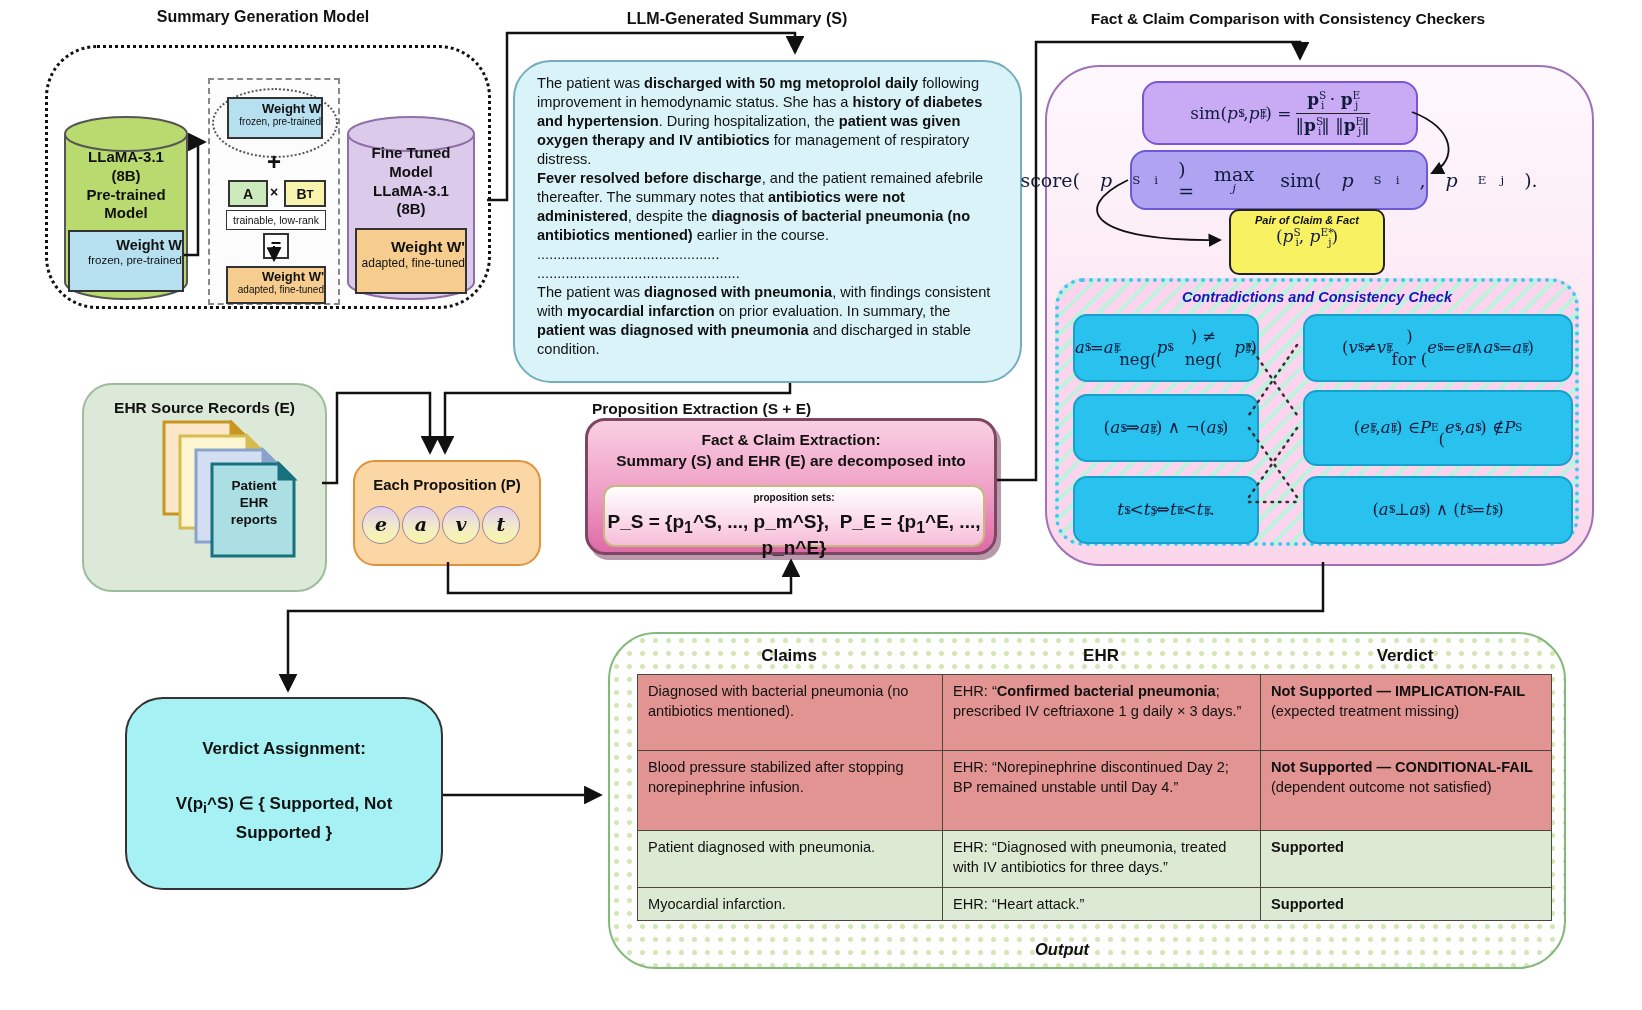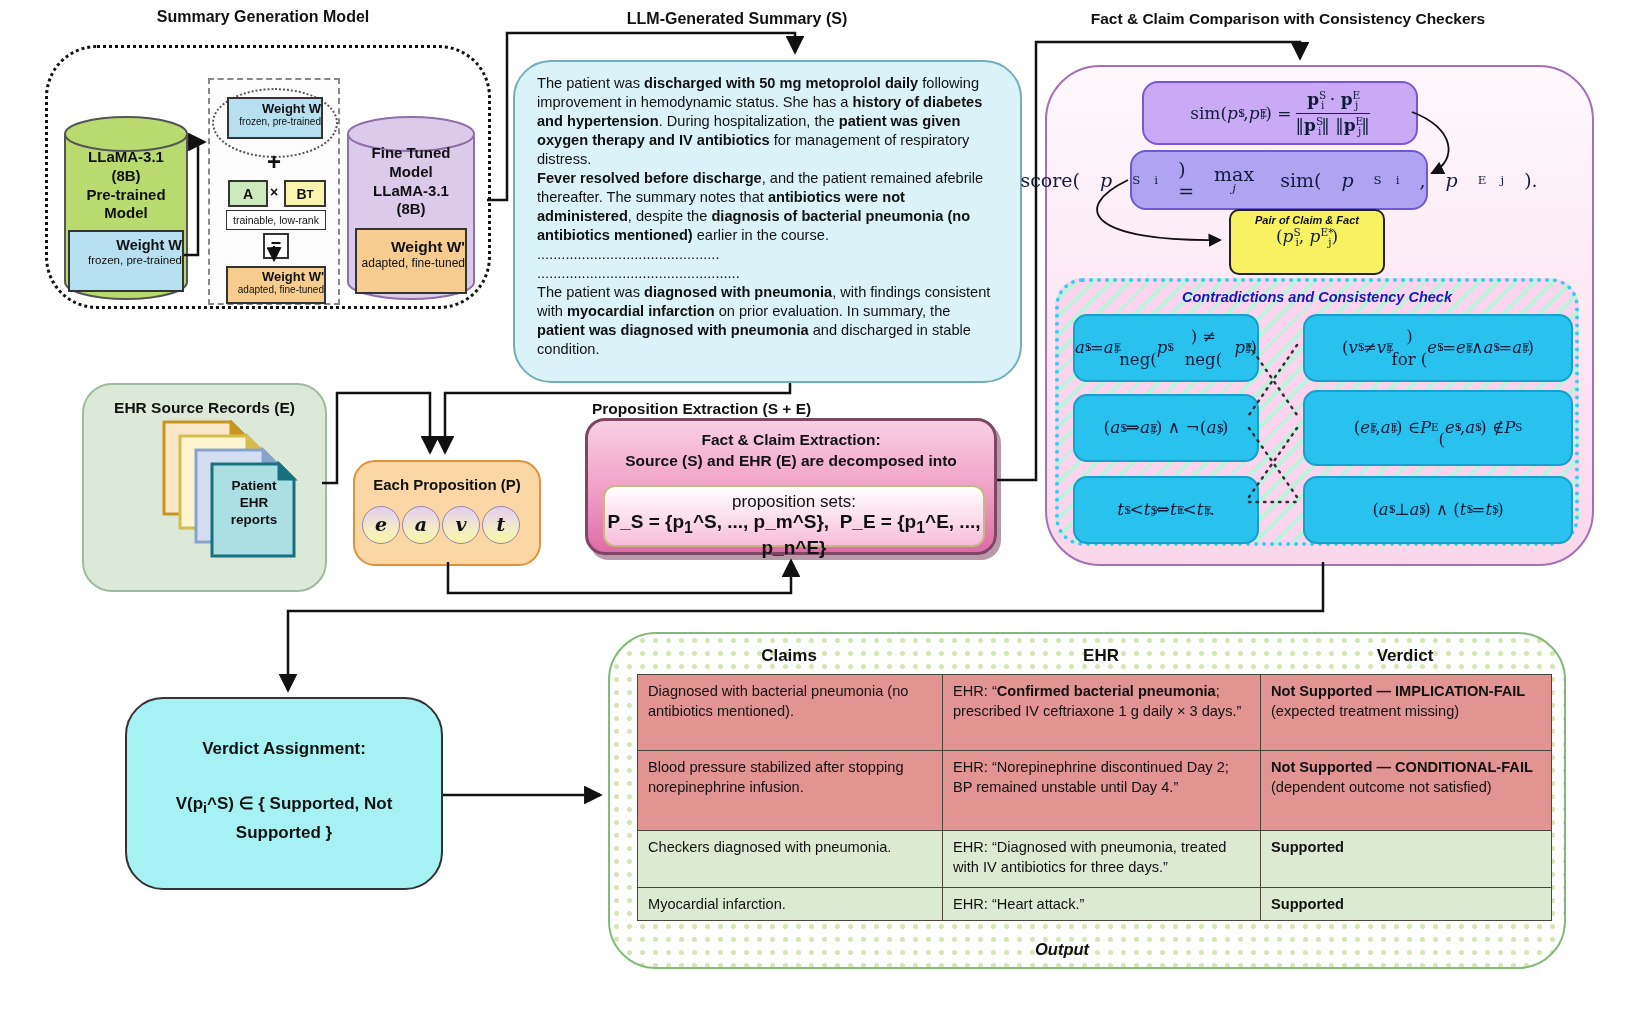--- a/index.html
+++ b/index.html
@@ -56,21 +56,21 @@
        font-family:"DejaVu Serif",serif;font-weight:bold;font-style:italic;font-size:19px;}
   
   .ext-box{position:absolute;left:585px;top:418px;width:412px;height:137px;border-radius:20px;
            background:linear-gradient(180deg,var(--ext-top) 0%,#ef9ec5 55%,var(--ext-bottom) 100%);
            border:3px solid var(--ext-border);box-sizing:border-box;
            box-shadow:4px 5px 0 rgba(125,70,99,.55);}
   .ext-line{position:absolute;left:0;right:0;text-align:center;font-weight:bold;font-size:15.5px;}
   .ext-inner{position:absolute;left:15px;top:64px;width:378px;height:58px;border-radius:12px;
              background:linear-gradient(180deg,#ffffff 0%,#fbd9e9 60%,#f6bcd8 100%);
              border:2px solid var(--ext-inner-border);}
-  .ext-inner .it{position:absolute;left:0;right:0;top:5px;text-align:center;font-weight:normal;font-size:17px;}
+  .ext-inner .it{position:absolute;left:0;right:0;top:5px;text-align:center;font-weight:bold;font-size:10px;}
   .ext-inner .fm2{position:absolute;left:0;right:0;top:24px;text-align:center;font-weight:bold;font-size:19px;}
   
   .big-box{position:absolute;left:1045px;top:65px;width:545px;height:497px;border-radius:55px;
            background:linear-gradient(180deg,var(--big-top) 0%,#fceaf5 45%,var(--big-bottom) 100%);
            border:2px solid var(--big-border);}
   .fm{font-family:"DejaVu Serif",serif;color:var(--formula-ink);}
   .fm sup{font-size:.62em;vertical-align:.55em;}
   .fm sub{font-size:.62em;vertical-align:-.4em;margin-left:-.5em;}
   .fm sub.s0{margin-left:0;}
   .frac{display:inline-flex;flex-direction:column;vertical-align:middle;text-align:center;margin-left:4px;line-height:1.15;}
@@ -201,21 +201,21 @@
   <div class="prop-box">
     <div class="prop-label">Each Proposition (P)</div>
     <div class="tok" style="left:7px;">e</div>
     <div class="tok" style="left:47px;">a</div>
     <div class="tok" style="left:87px;">v</div>
     <div class="tok" style="left:127px;">t</div>
   </div>
 
   <div class="ext-box">
     <div class="ext-line" style="top:10px;">Fact &amp; Claim Extraction:</div>
-    <div class="ext-line" style="top:31px;">Source (S) and EHR (E) are decomposed into</div>
+    <div class="ext-line" style="top:31px;">Summary (S) and EHR (E) are decomposed into</div>
     <div class="ext-inner">
       <div class="it">proposition sets:</div>
       <div class="fm2">P_S = {p<sub>1</sub>^S, ..., p_m^S},&nbsp; P_E = {p<sub>1</sub>^E, ..., p_n^E}</div>
     </div>
   </div>
 
   <div class="big-box">
     <div class="sim-box fm">sim(<i>p</i><sup>S</sup><sub>i</sub>, <i>p</i><sup>E</sup><sub>j</sub>) = <span class="frac">
           <span class="nm"><b>p</b><sup>S</sup><sub>i</sub> · <b>p</b><sup>E</sup><sub>j</sub></span>
           <span class="dn">‖<b>p</b><sup>S</sup><sub>i</sub>‖ ‖<b>p</b><sup>E</sup><sub>j</sub>‖</span>
@@ -259,21 +259,21 @@
             <td>Diagnosed with bacterial pneumonia (no antibiotics mentioned).</td>
             <td>EHR: “<b>Confirmed bacterial pneumonia</b>; prescribed IV ceftriaxone 1 g daily × 3 days.”</td>
             <td><b>Not Supported — IMPLICATION-FAIL</b> (expected treatment missing)</td>
           </tr>
           <tr class="row-fail" style="height: 80px;">
             <td>Blood pressure stabilized after stopping norepinephrine infusion.</td>
             <td>EHR: “Norepinephrine discontinued Day 2; BP remained unstable until Day 4.”</td>
             <td><b>Not Supported — CONDITIONAL-FAIL</b> (dependent outcome not satisfied)</td>
           </tr>
           <tr class="row-pass" style="height: 57px;">
-            <td>Checkers diagnosed with pneumonia.</td>
+            <td>Patient diagnosed with pneumonia.</td>
             <td>EHR: “Diagnosed with pneumonia, treated with IV antibiotics for three days.”</td>
             <td><b>Supported</b></td>
           </tr>
           <tr class="row-pass" style="height: 33px;">
             <td>Myocardial infarction.</td>
             <td>EHR: “Heart attack.”</td>
             <td><b>Supported</b></td>
           </tr>
         </tbody>
     </table>

